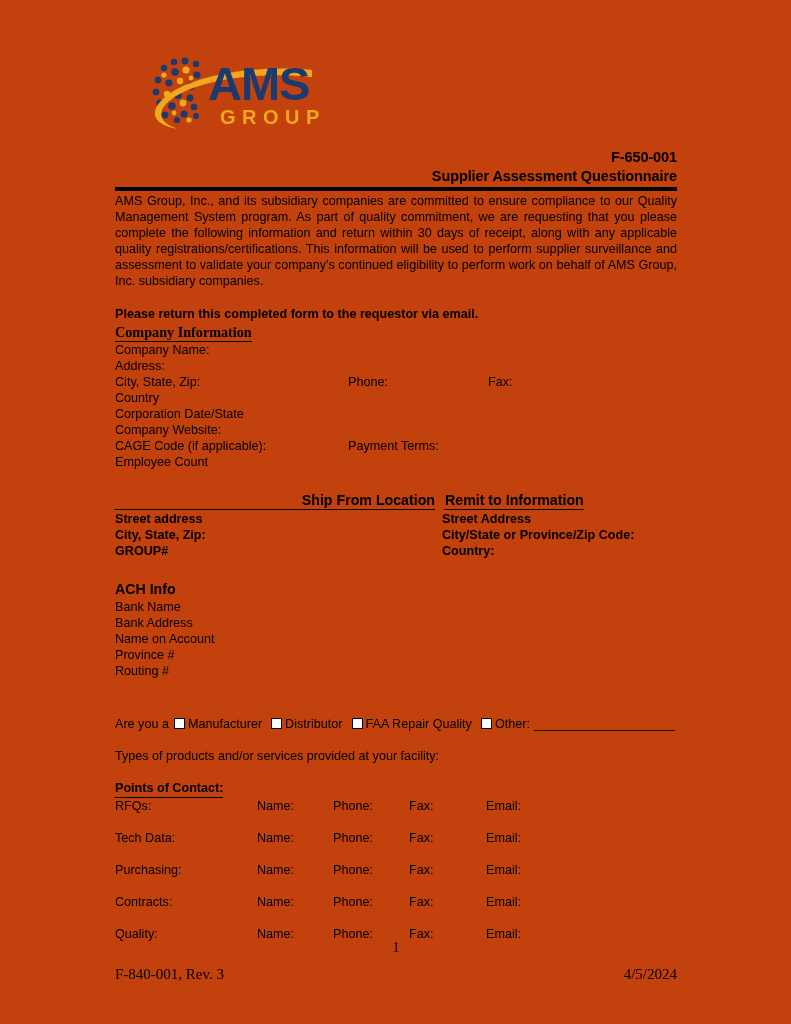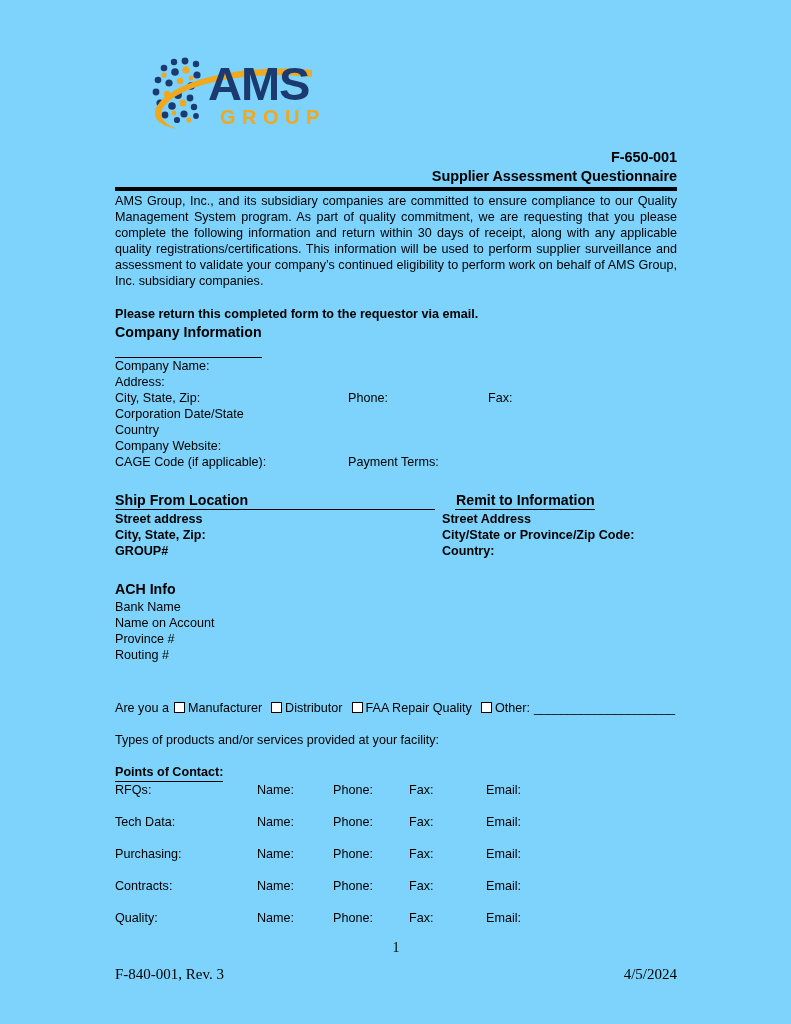--- a/index.html
+++ b/index.html
@@ -11,21 +11,21 @@
     width: 791px;
     height: 1024px;
     font-family: "Liberation Sans", sans-serif;
     color: #000000;
     -webkit-font-smoothing: antialiased;
   }
   .page {
     position: relative;
     width: 791px;
     height: 1024px;
-    background: #7dd3fc;
+    background: #c2410c;
     overflow: hidden;
     box-sizing: border-box;
   }
 
   
   .logo-block {
     position: absolute;
     left: 134px;
     top: 50px;
     width: 300px;
@@ -82,21 +82,22 @@
   .spacer-md { height: 16px; }
   .spacer-lg { height: 21px; }
 
   .bold { font-weight: bold; }
   .section-head {
     font-size: 14.2px;
     font-weight: bold;
     line-height: 18px;
     display: inline-block;
     border-bottom: 1.4px solid #000;
-    padding-bottom: 16px;
+    padding-bottom: 0px;
+    font-family: Liberation Serif, serif;
   }
   .section-head-plain {
     font-size: 14.2px;
     font-weight: bold;
     line-height: 18px;
     display: inline-block;
   }
   .small-head {
     font-weight: bold;
     display: inline-block;
@@ -110,41 +111,42 @@
     line-height: 16px;
     white-space: nowrap;
   }
   .col-a { position: absolute; left: 0; }
   .col-phone { position: absolute; left: 233px; }
   .col-fax { position: absolute; left: 373px; }
 
   
   .two-col {
     position: relative;
+    text-align: right;
   }
   .tc-left { position: absolute; left: 0; }
   .tc-right { position: absolute; left: 327px; }
   .ship-head-wrap {
     position: relative;
     height: 20px;
   }
   .ship-head {
     position: absolute;
     left: 0;
     top: 0;
     font-size: 14.2px;
     font-weight: bold;
     line-height: 18px;
     width: 320px;
     border-bottom: 1.4px solid #000;
     box-sizing: border-box;
   }
   .remit-head {
     position: absolute;
-    left: 340px;
+    left: 329px;
     top: 0;
     font-size: 14.2px;
     font-weight: bold;
     line-height: 18px;
     border-bottom: 1.4px solid #000;
     padding-left: 1px;
     box-sizing: border-box;
   }
   .tc-rows { position: relative; font-weight: bold; }
   .tc-row {
@@ -285,31 +287,34 @@
       </div>
       <div class="field-row">
         <span class="col-a">Address:</span>
       </div>
       <div class="field-row">
         <span class="col-a">City, State, Zip:</span>
         <span class="col-phone">Phone:</span>
         <span class="col-fax">Fax:</span>
       </div>
       <div class="field-row">
+        <span class="col-a">Country</span>
+      </div>
+      <div class="field-row">
         <span class="col-a">Corporation Date/State</span>
-      </div>
-      <div class="field-row">
-        <span class="col-a">Country</span>
       </div>
       <div class="field-row">
         <span class="col-a">Company Website:</span>
       </div>
       <div class="field-row">
         <span class="col-a">CAGE Code (if applicable):</span>
         <span class="col-phone">Payment Terms:</span>
+      </div>
+      <div class="field-row">
+        <span class="col-a">Employee Count</span>
       </div>
     </div>
 
     <div class="spacer-lg"></div>
 
     <div class="two-col">
       <div class="ship-head-wrap">
         <div class="ship-head">Ship From Location</div>
         <div class="remit-head">Remit to Information</div>
       </div>
@@ -330,20 +335,23 @@
     </div>
 
     <div class="spacer-lg"></div>
 
     <div>
       <div class="section-head-plain">ACH Info</div>
       <div class="field-row">
         <span class="col-a">Bank Name</span>
       </div>
       <div class="field-row">
+        <span class="col-a">Bank Address</span>
+      </div>
+      <div class="field-row">
         <span class="col-a">Name on Account</span>
       </div>
       <div class="field-row">
         <span class="col-a">Province #</span>
       </div>
       <div class="field-row">
         <span class="col-a">Routing #</span>
       </div>
     </div>
 

